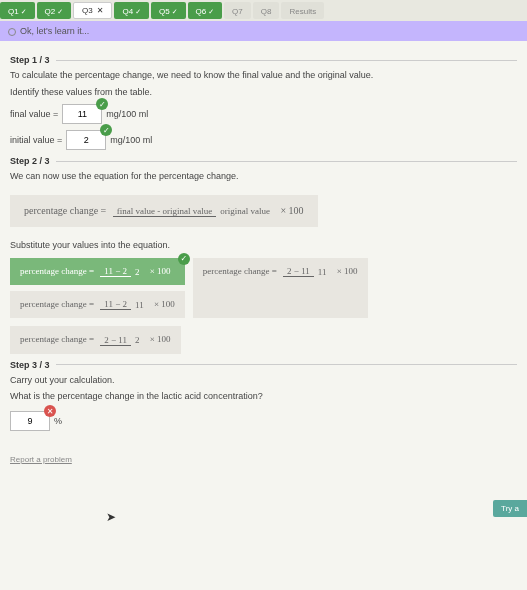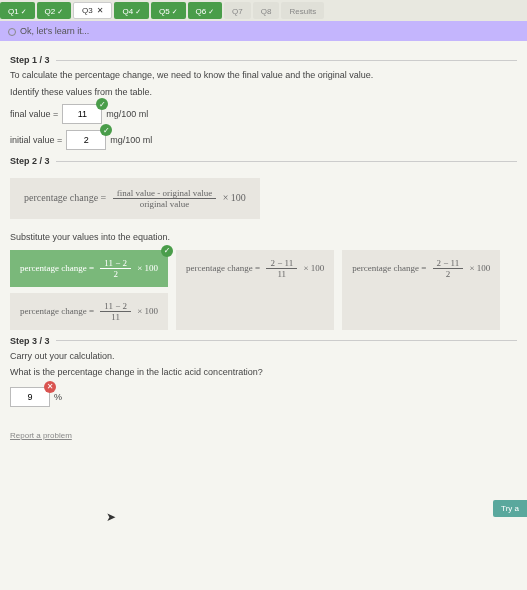--- a/index.html
+++ b/index.html
@@ -18,21 +18,21 @@
 .step-hdr:after{content:"";flex:1;height:1px;background:#ccc;margin-left:6px}
 .txt{font-size:9px;color:#444;margin:4px 0;line-height:1.4}
 .row{display:flex;align-items:center;gap:4px;margin:6px 0;position:relative}
 .lbl{font-size:9px;color:#444}
 .inp{width:40px;height:20px;border:1px solid #bbb;text-align:center;font-size:9px;background:#fff}
 .unit{font-size:9px;color:#444}
 .badge{position:absolute;width:12px;height:12px;border-radius:50%;display:flex;align-items:center;justify-content:center;font-size:8px;color:#fff}
 .badge.ok{background:#4a9d4a}
 .badge.bad{background:#d9534f}
 .formula-box{background:#e8e6e0;padding:10px 14px;margin:8px 0;display:inline-block;font-family:Georgia,serif;color:#666;font-size:10px}
-.frac{display:inline-flex;flex-direction:column;align-items:center;vertical-align:middle;margin:0 4px}
+.frac{display:inline-flex;flex-direction:row;align-items:center;vertical-align:middle;margin:0 4px}
 .frac .num{border-bottom:1px solid #666;padding:0 4px;font-size:9px}
 .frac .den{padding:0 4px;font-size:9px}
 .opts{display:flex;gap:8px;flex-wrap:wrap;margin:6px 0}
 .opt{background:#e8e6e0;padding:8px 10px;font-family:Georgia,serif;color:#666;font-size:9px;position:relative;cursor:pointer}
 .opt.sel{background:#7ab87a;color:#fff}
 .opt .frac .num{border-color:currentColor}
 .ans-row{display:flex;align-items:center;gap:4px;margin:8px 0;position:relative}
 .report{font-size:8px;color:#888;text-decoration:underline;margin-top:16px;display:inline-block;cursor:pointer}
 .cursor{position:absolute;left:106px;top:510px;font-size:12px;color:#333;pointer-events:none}
 .btn-area{position:absolute;right:0;top:500px}
@@ -100,20 +100,21 @@
   <div class="row">
     <span class="lbl">initial value =</span>
     <div style="position:relative">
       <input class="inp" value="2" style="">
       <span class="badge ok" style="top:-6px;right:-6px">✓</span>
     </div>
     <span class="unit">mg/100 ml</span>
   </div>
 
   <div class="step-hdr">Step 2 / 3</div>
+  <p class="txt">We can now use the equation for the percentage change.</p>
 
   <div class="formula-box">
     <span>percentage change =</span>
     <span class="frac">
         <span class="num">final value - original value</span>
         <span class="den">original value</span>
       </span>
     <span>× 100</span>
   </div>
 

